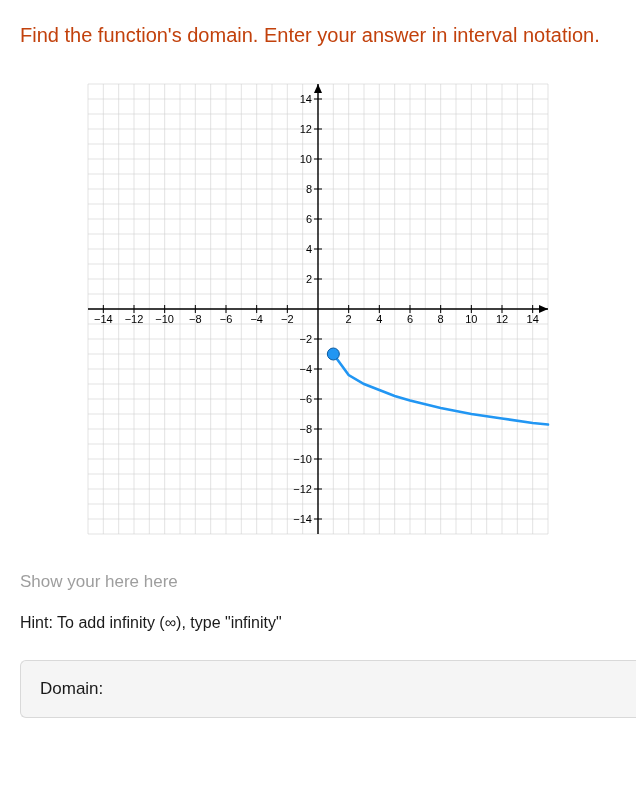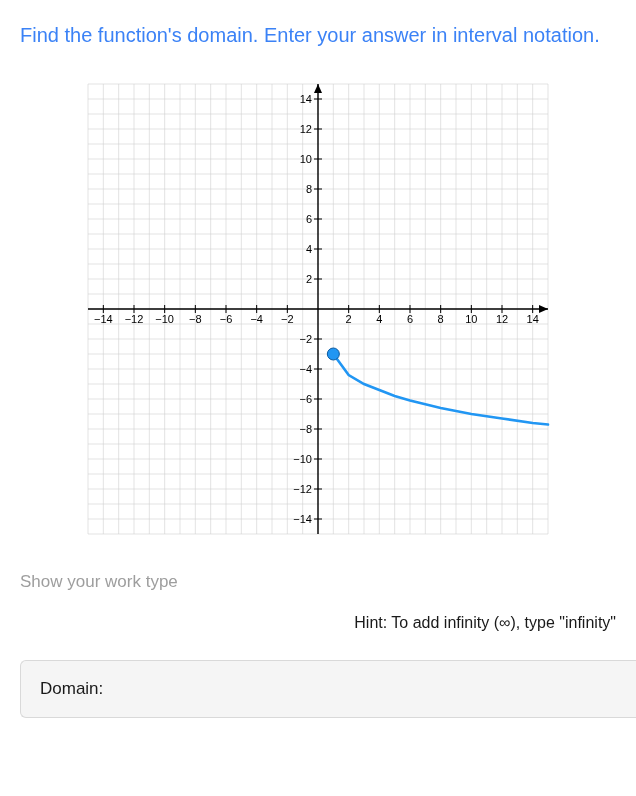--- a/index.html
+++ b/index.html
@@ -8,37 +8,36 @@
     padding: 20px;
     font-family: -apple-system, BlinkMacSystemFont, 'Segoe UI', Arial, sans-serif;
     color: #1a1a1a;
     width: 636px;
     background: #fff;
   }
   .question {
     font-size: 20px;
     line-height: 1.5;
     margin-bottom: 24px;
-    color: #3b82f6;
+    color: #c2410c;
   }
   .chart-wrap {
     display: flex;
     justify-content: center;
     margin-bottom: 28px;
   }
   .show-work {
     color: #9e9e9e;
     font-size: 17px;
     margin-bottom: 22px;
   }
   .hint {
     color: #1a1a1a;
     font-size: 16px;
     margin-bottom: 28px;
-    text-align: right;
   }
   .domain-box {
     background: #f5f5f5;
     border: 1px solid #d9d9d9;
     border-radius: 6px;
     padding: 18px 19px;
     font-size: 17px;
     color: #1a1a1a;
     margin-right: -20px;
     border-right: none;
@@ -189,19 +188,19 @@
       <text x="234" y="89" font-size="11" font-family="Arial" text-anchor="end" fill="#000">10</text>
       <line x1="236" y1="55" x2="244" y2="55" stroke="#000" stroke-width="1"></line>
       <text x="234" y="59" font-size="11" font-family="Arial" text-anchor="end" fill="#000">12</text>
       <line x1="236" y1="25" x2="244" y2="25" stroke="#000" stroke-width="1"></line>
       <text x="234" y="29" font-size="11" font-family="Arial" text-anchor="end" fill="#000">14</text>
       <path d="M255.33333333333334 280 L270.6666666666667 301 L286 310 L301.3333333333333 316 L316.66666666666663 322 L332 326.5 L362.6666666666667 334.00000000000006 L393.33333333333337 340 L424 344.50000000000006 L454.6666666666667 349.00000000000006 L470 350.49999999999994 " stroke="#2196f3" stroke-width="2.6" fill="none" stroke-linecap="round"></path>
       <circle cx="255.33333333333334" cy="280" r="6" fill="#2196f3" stroke="#0b5aa0" stroke-width="1"></circle>
     </svg>
 </div>
 
-<div class="show-work">Show your work type</div>
+<div class="show-work">Show your here here</div>
 
 <div class="hint">Hint: To add infinity (∞), type "infinity"</div>
 
 <div class="domain-box">
   <span>Domain:</span>
 </div>
 
 </body></html>

